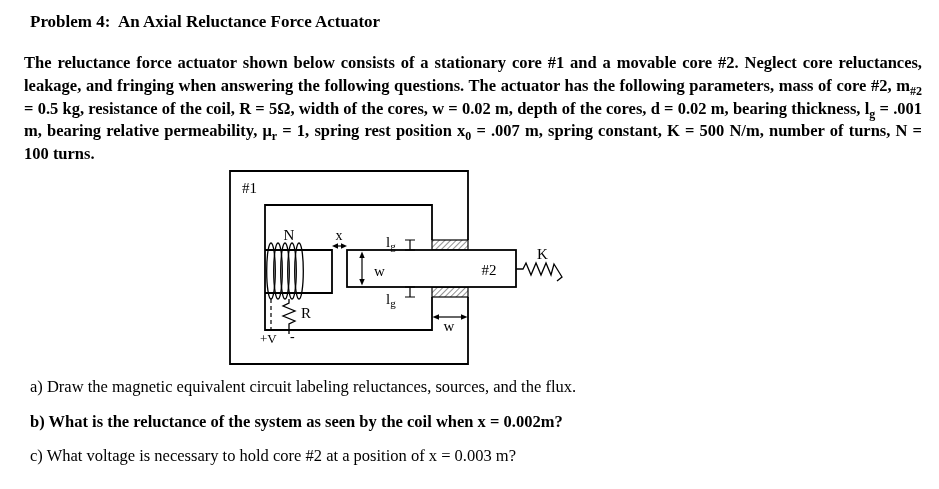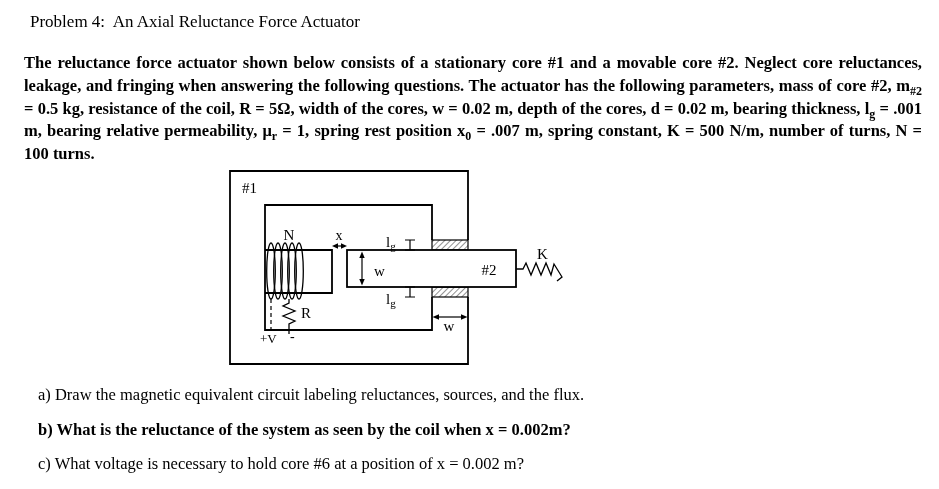--- a/index.html
+++ b/index.html
@@ -6,36 +6,36 @@
   body {
     width: 939px; height: 489px;
     background: #ffffff;
     color: #000000;
     font-family: "Liberation Serif", serif;
     position: relative;
     overflow: hidden;
   }
   .title {
     position: absolute; left: 30px; top: 12px;
-    font-size: 17px; font-weight: normal;
+    font-size: 17px; font-weight: bold;
     white-space: pre;
   }
   .para {
     position: absolute; left: 16px; top: 44px;
     width: 898px;
     font-size: 16.5px; line-height: 22.8px;
     text-align: justify;
     margin: 8px;
     font-weight: bold;
   }
   .para sub { font-size: 12px; line-height: 0; }
   .question {
     position: absolute; left: 30px;
     font-size: 16.5px;
-    margin: 8px;
+    margin: 0;
   }
   #q-a { top: 377px; }
   #q-b { top: 412px; font-weight: bold; }
   #q-c { top: 446px; }
   svg.diagram {
     position: absolute; left: 0; top: 0;
     width: 939px; height: 489px;
     font-family: "Liberation Serif", serif;
   }
 </style>
@@ -109,13 +109,13 @@
   <text x="260" y="343" font-size="13">+V</text>
   <text x="290" y="341" font-size="14">-</text>
 
   <text x="242" y="193" font-size="15">#1</text>
   <text x="489" y="275" font-size="15" text-anchor="middle">#2</text>
   <text x="289" y="240" font-size="15" text-anchor="middle">N</text>
 </svg>
 
 <p class="question" id="q-a">a) Draw the magnetic equivalent circuit labeling reluctances, sources, and the flux.</p>
 <p class="question" id="q-b">b) What is the reluctance of the system as seen by the coil when x = 0.002m?</p>
-<p class="question" id="q-c">c) What voltage is necessary to hold core #6 at a position of x = 0.002 m?</p>
+<p class="question" id="q-c">c) What voltage is necessary to hold core #2 at a position of x = 0.003 m?</p>
 
 </body></html>

